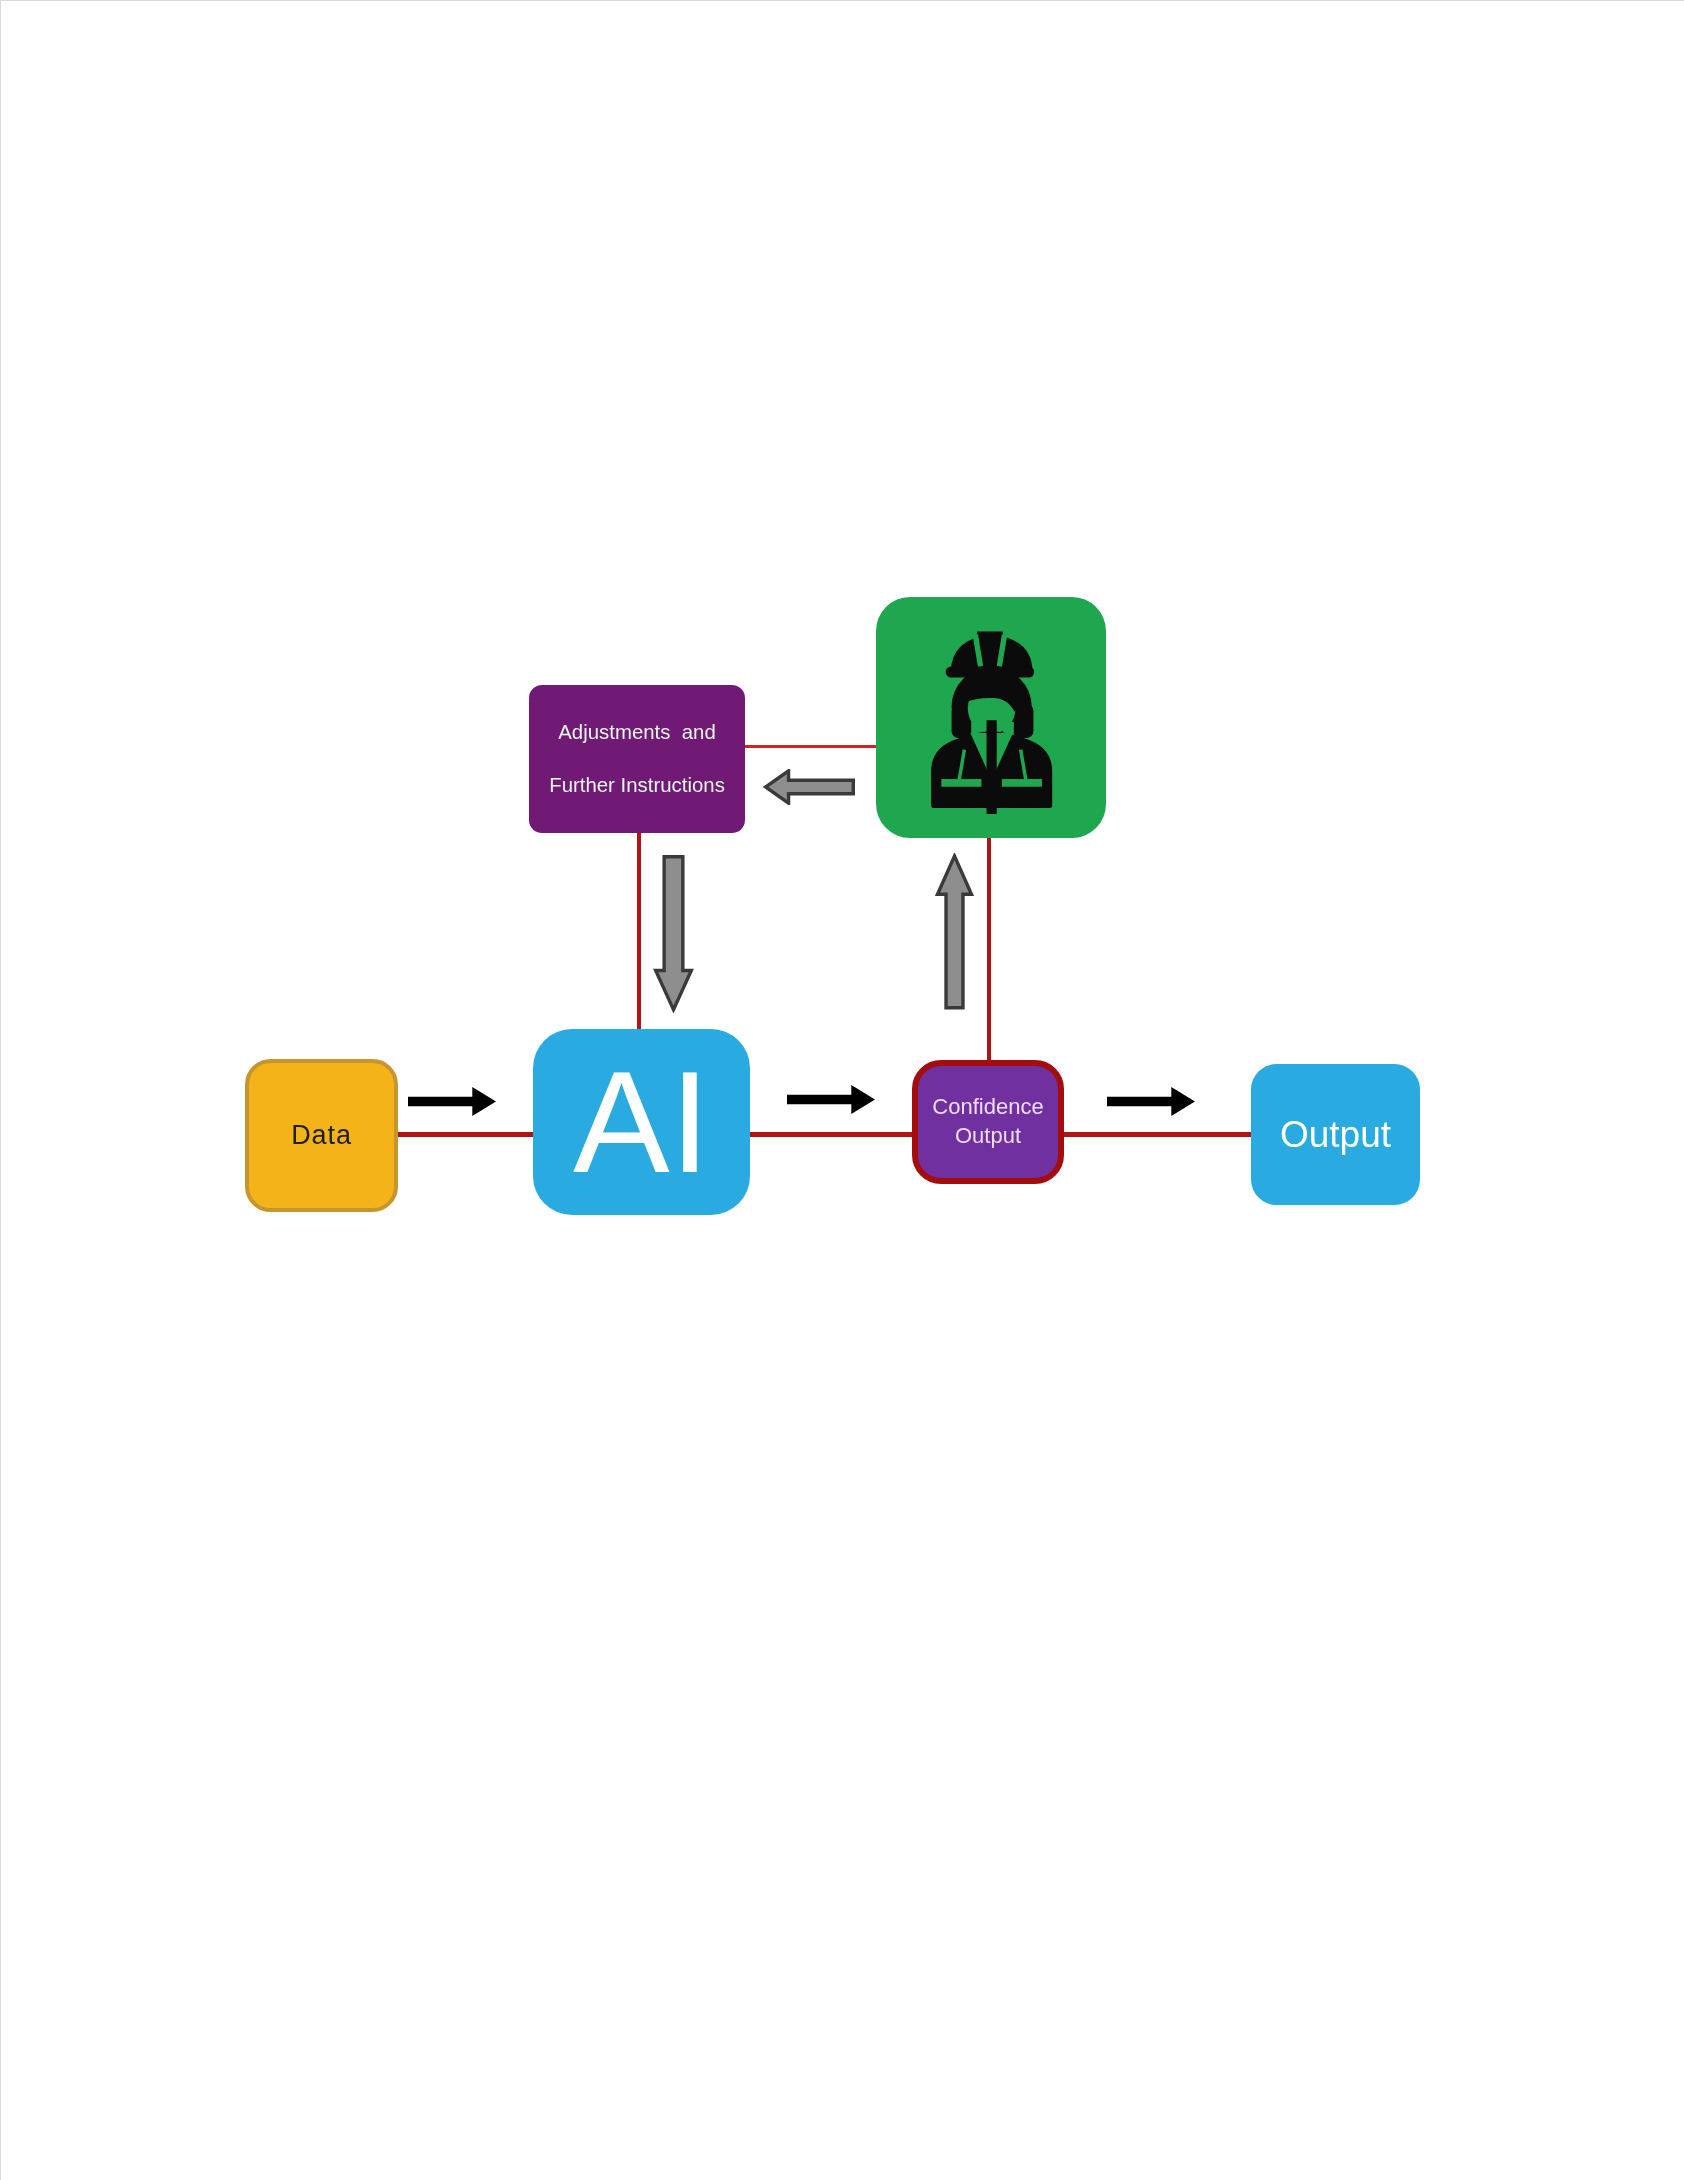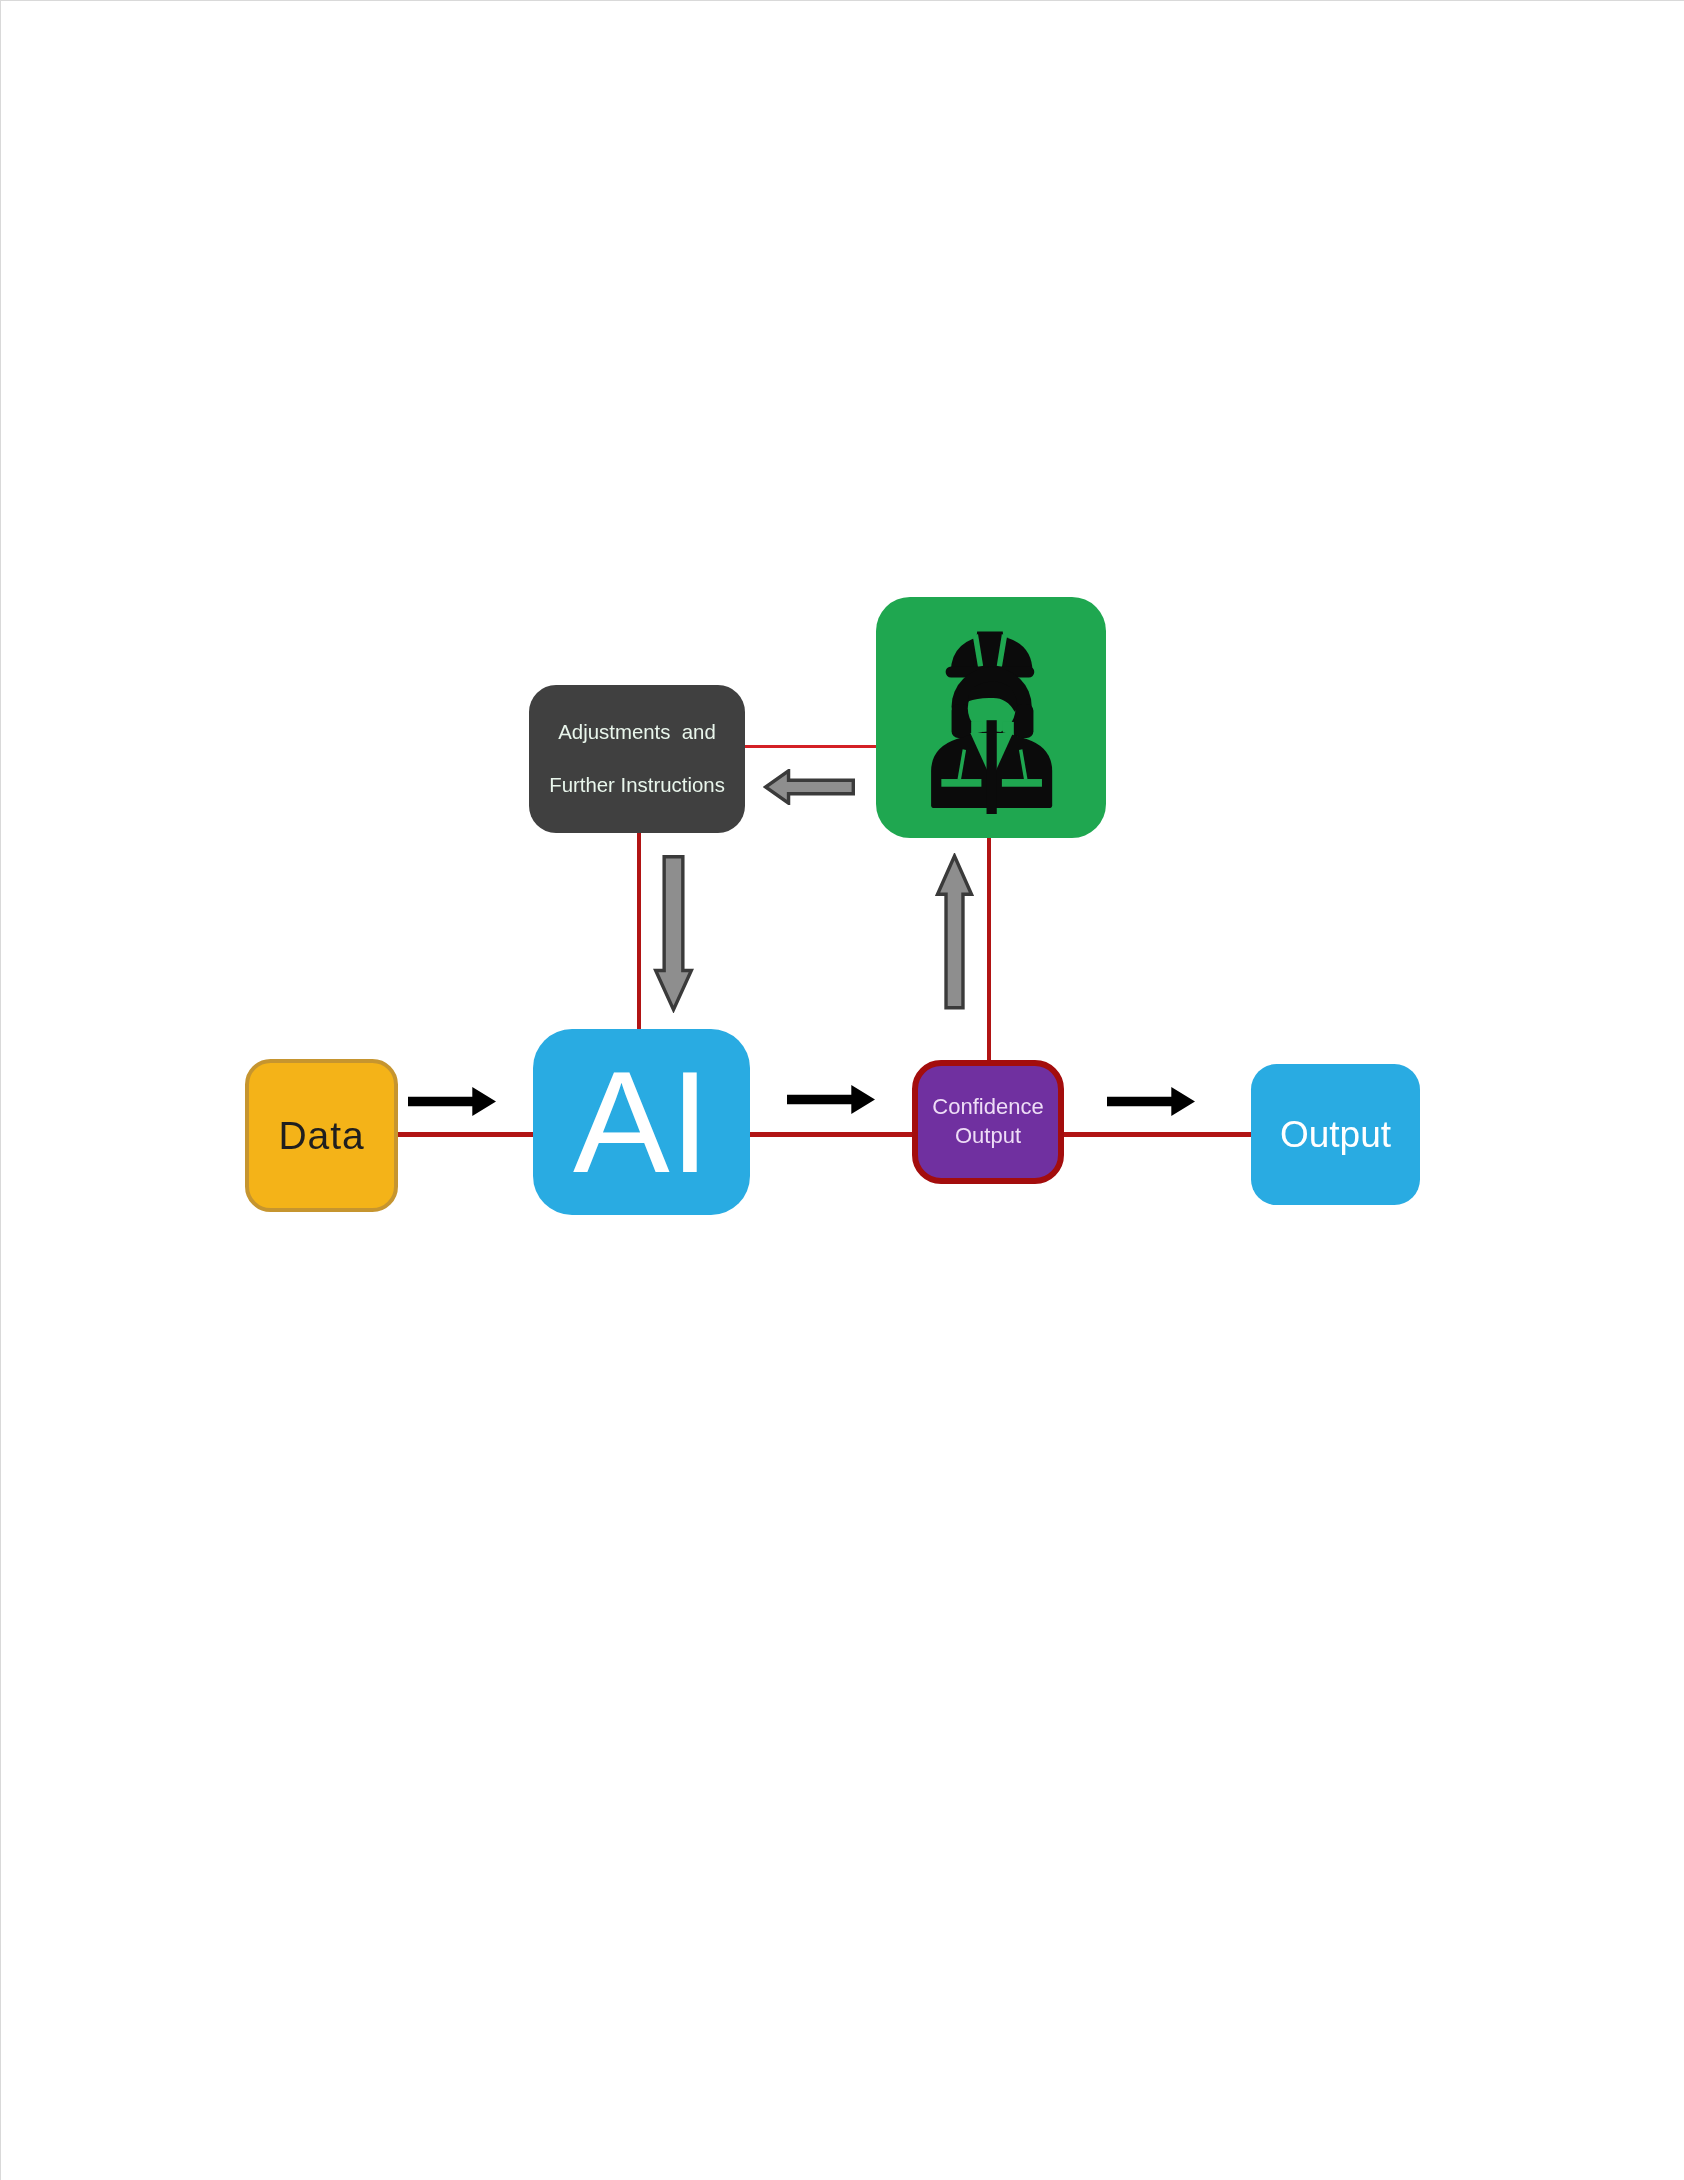--- a/index.html
+++ b/index.html
@@ -13,21 +13,21 @@
     overflow:hidden;
   }
   .node{
     position:absolute;
     display:flex;align-items:center;justify-content:center;
     text-align:center;
     box-sizing:border-box;
   }
   .node .lbl{display:block;}
   #data-box{left:244px;top:1058px;width:153px;height:153px;border-radius:25.6px;border:4.3px solid;}
-  #data-box .lbl{font-size:39px;letter-spacing:0.9px;}
+  #data-box .lbl{font-size:27px;letter-spacing:0.9px;}
   #ai-box{left:532px;top:1028px;width:217px;height:186px;border-radius:39px;}
   #ai-box .lbl{font-size:145px;line-height:1;}
   #adjustments-box{left:528px;top:684px;width:216px;height:148px;border-radius:27px;}
   #adjustments-box .lbl{font-size:20.4px;line-height:1.3;white-space:pre-line;}
   #adjustments-box .pre{white-space:pre;}
   #human-box{left:875px;top:596px;width:230px;height:241px;border-radius:34px;}
   #confidence-box{left:911px;top:1059px;width:152px;height:124px;border-radius:29px;border:6px solid;}
   #confidence-box .lbl{font-size:22px;line-height:1.3;}
   #output-box{left:1250px;top:1063px;width:169px;height:141px;border-radius:25.6px;}
   #output-box .lbl{font-size:37px;}
@@ -74,21 +74,21 @@
   </svg>
 
   <div class="node" id="data-box" style="background: rgb(244, 179, 24); border-color: rgb(198, 149, 47); color: rgb(31, 31, 31);">
     <span class="lbl">Data</span>
   </div>
 
   <div class="node" id="ai-box" style="background: rgb(41, 171, 226); color: rgb(255, 255, 255);">
     <span class="lbl">AI</span>
   </div>
 
-  <div class="node" id="adjustments-box" style="background: #404040; color: rgb(233, 246, 236);">
+  <div class="node" id="adjustments-box" style="background: #701a75; color: rgb(233, 246, 236); border-radius: 13px;">
     <span class="lbl"><span class="pre">Adjustments  and</span><br>
       <span>Further Instructions</span></span>
   </div>
 
   <div class="node" id="human-box" style="background: rgb(31, 167, 80);">
     <svg class="worker-svg" width="147" height="191" viewBox="0 0 172 224">
 
       <g style="fill: rgb(11, 11, 11);">
 
         <path d="M 37 58 Q 37 18 85 14 Q 133 18 133 58 Z"></path>

